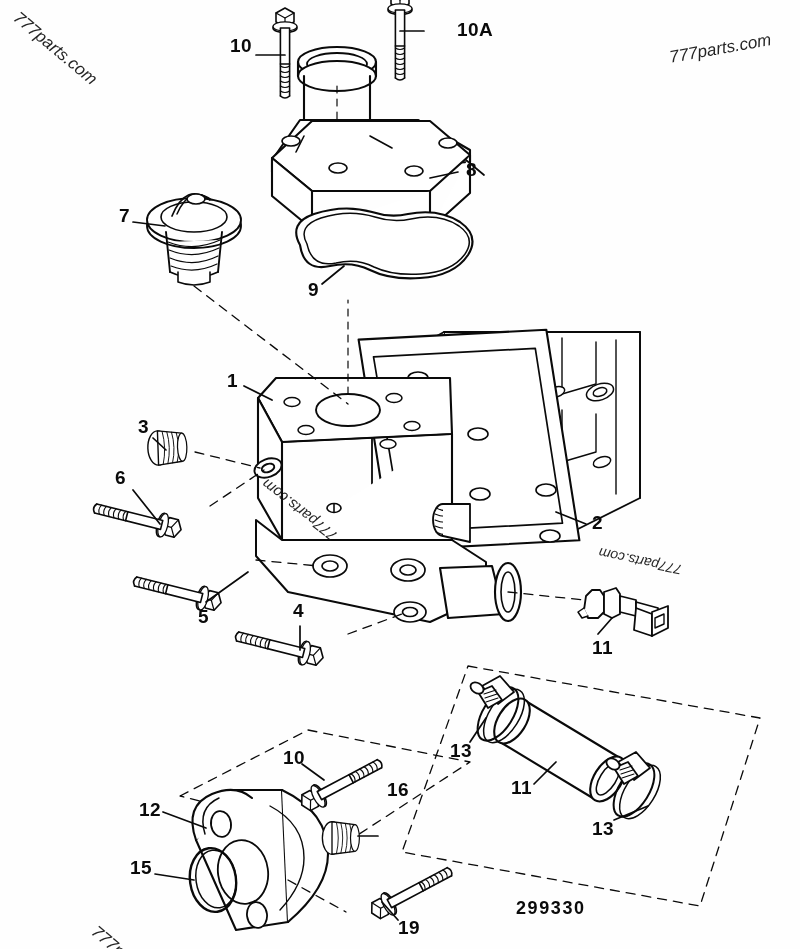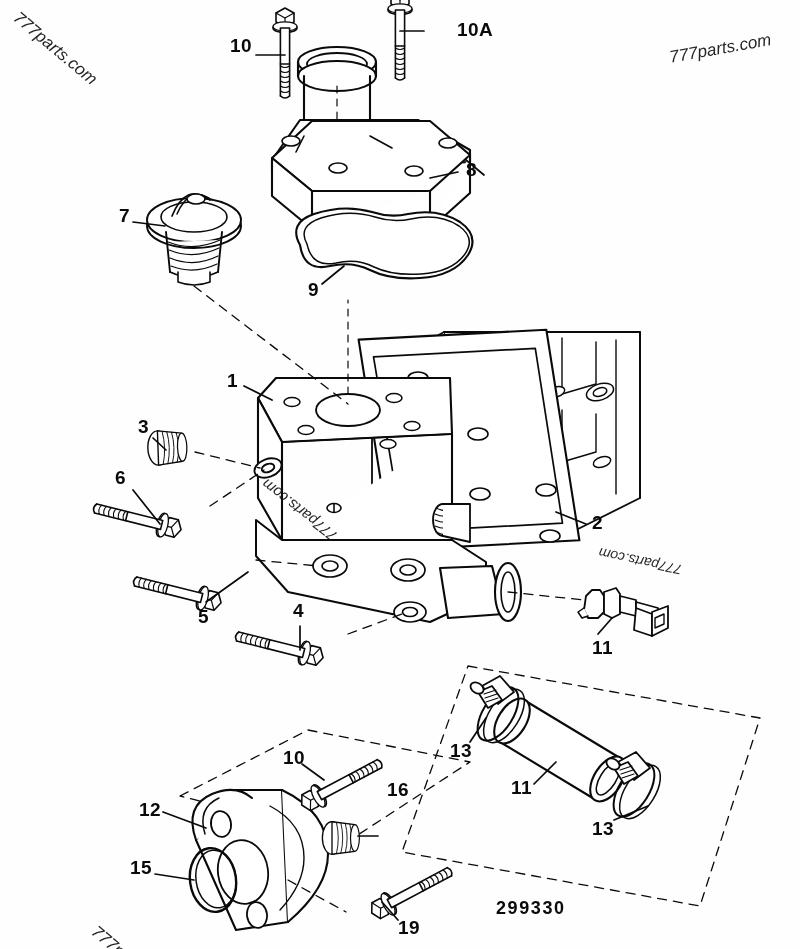--- a/index.html
+++ b/index.html
@@ -32,20 +32,21 @@
     line-height: 1;
   }
   .drawingno {
     position: absolute;
     font-family: "Liberation Sans", sans-serif;
     font-size: 18px;
     font-weight: 700;
     letter-spacing: 1.6px;
     color: #0a0a0a;
     white-space: nowrap;
+    margin-left: 20px;
   }
   .wm {
     position: absolute;
     font-family: "Liberation Sans", sans-serif;
     color: #111;
     white-space: nowrap;
     font-style: italic;
     opacity: 0.92;
   }
   .wm-tr { font-size: 17px; transform: rotate(-10deg); transform-origin: left top; }

